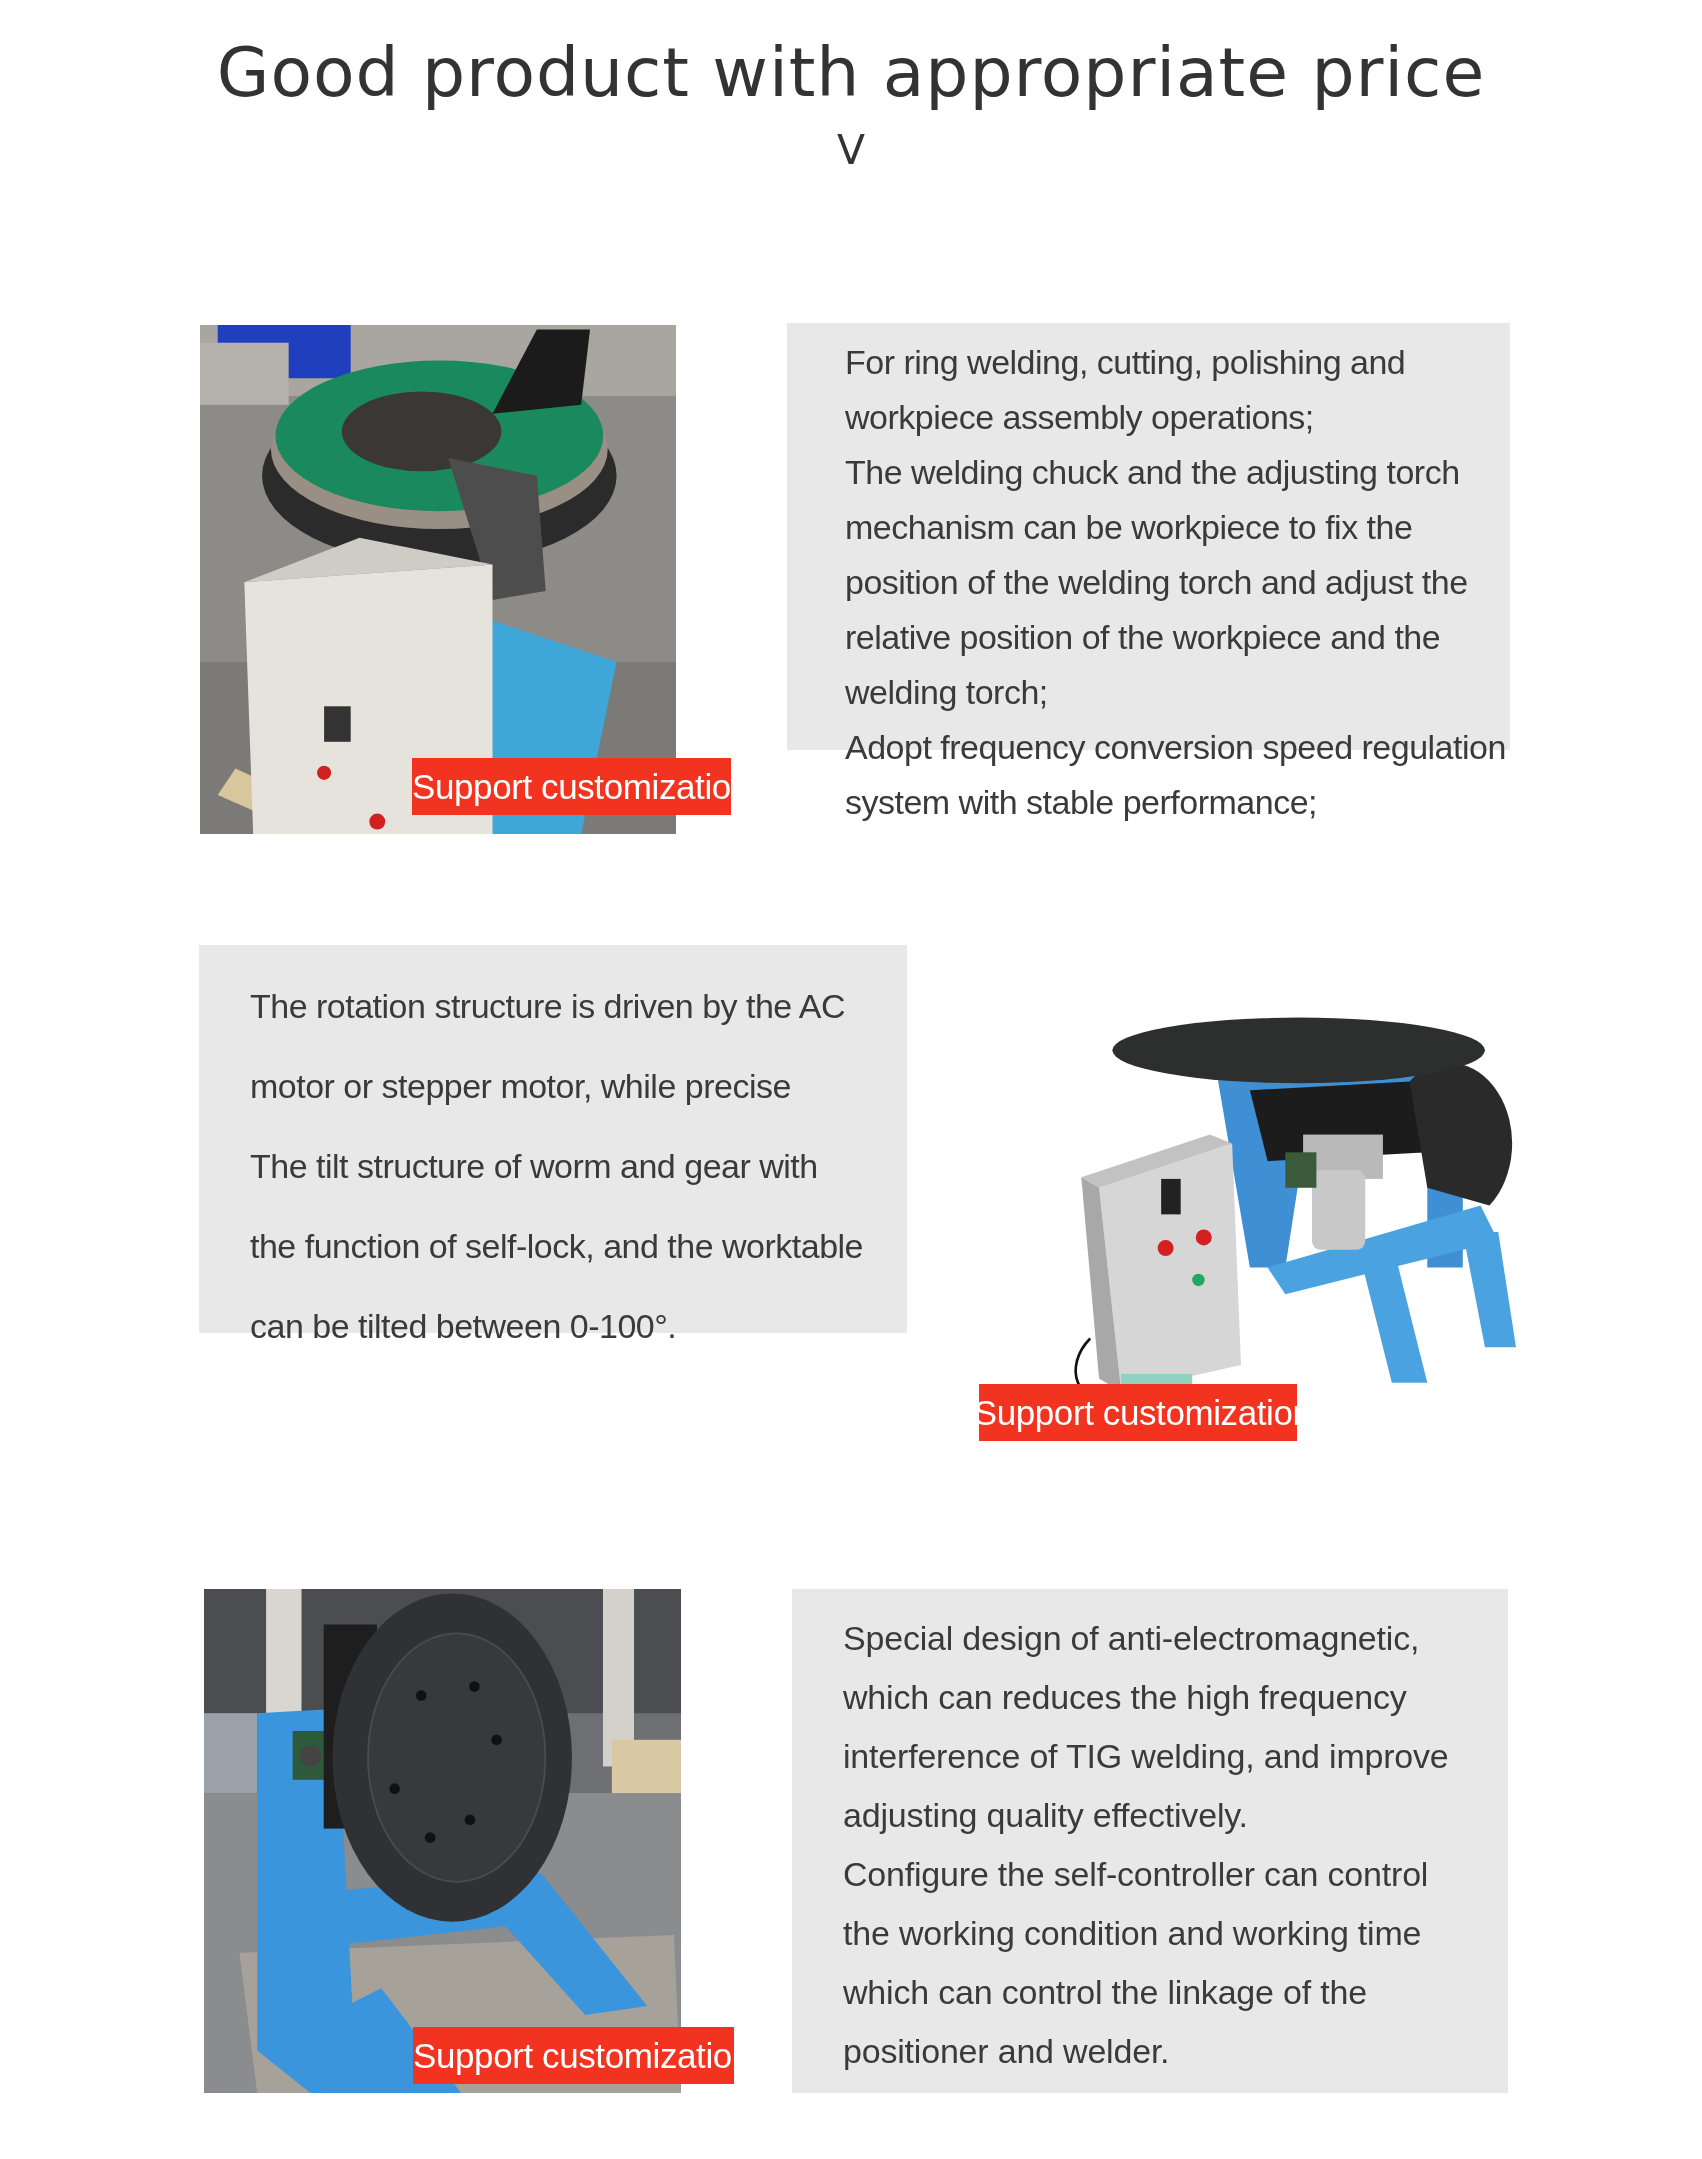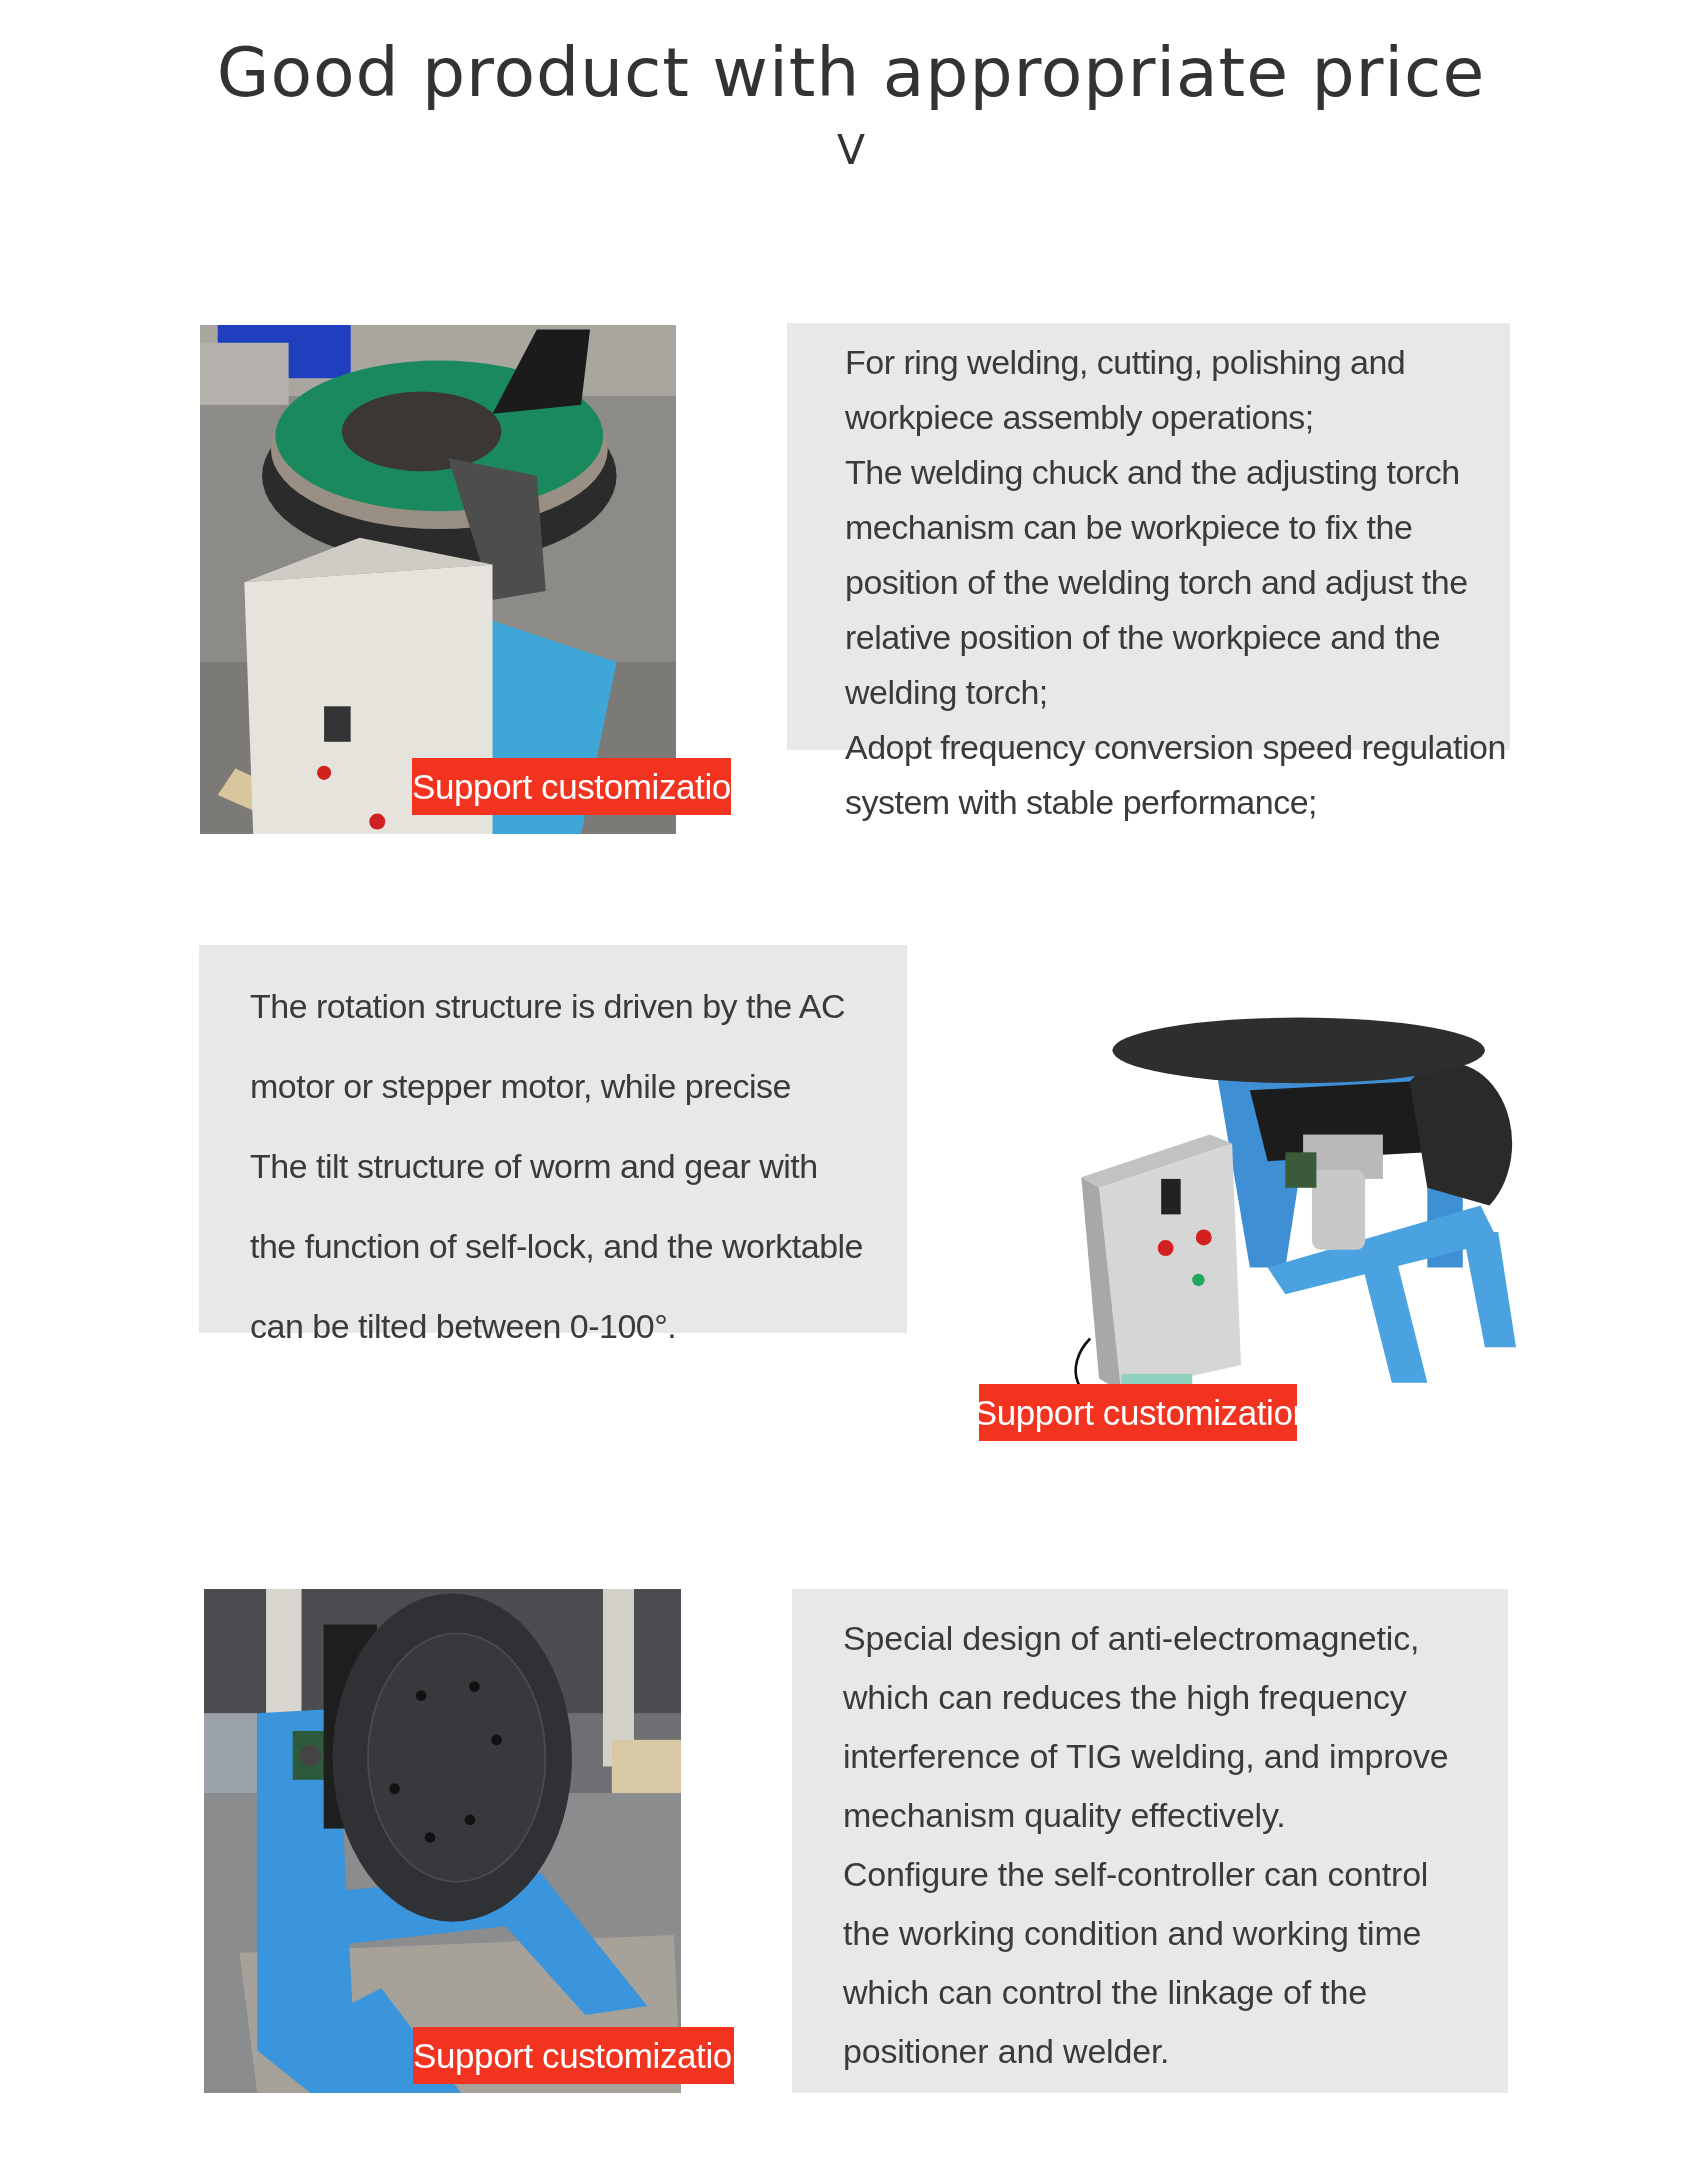--- a/index.html
+++ b/index.html
@@ -147,19 +147,19 @@
     <circle cx="300" cy="260" r="6" fill="#111"></circle>
     <circle cx="255" cy="280" r="6" fill="#111"></circle>
   </svg>
 </div>
 <div class="badge" id="badge3">Support customization</div>
 
 <div class="textbox" id="box3">
   <span class="line">Special design of anti-electromagnetic,</span>
   <span class="line">which can reduces the high frequency</span>
   <span class="line">interference of TIG welding, and improve</span>
-  <span class="line">mechanism quality effectively.</span>
+  <span class="line">adjusting quality effectively.</span>
   <span class="line">Configure the  self-controller can control</span>
   <span class="line">the working condition and working time</span>
   <span class="line">which can control the linkage of the</span>
   <span class="line">positioner and welder.</span>
 </div>
 
 
 </body></html>

